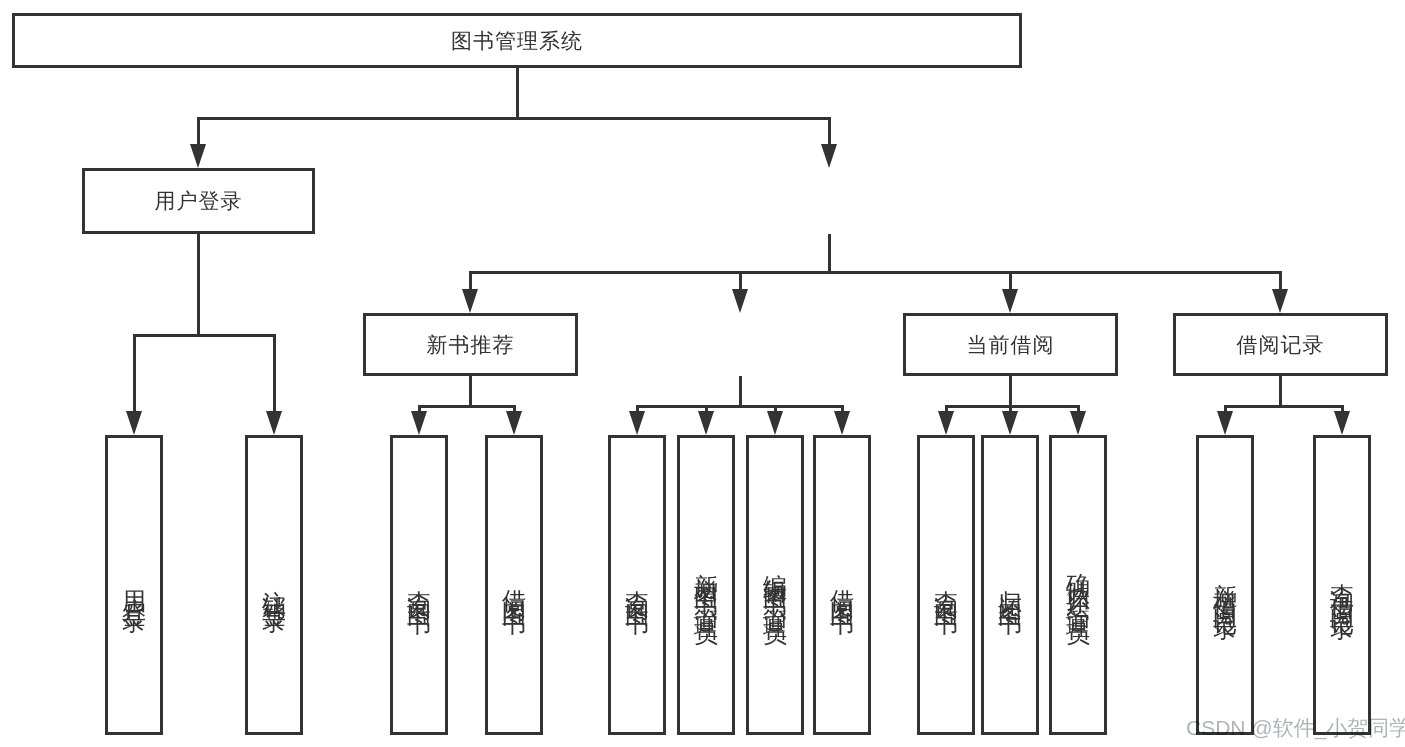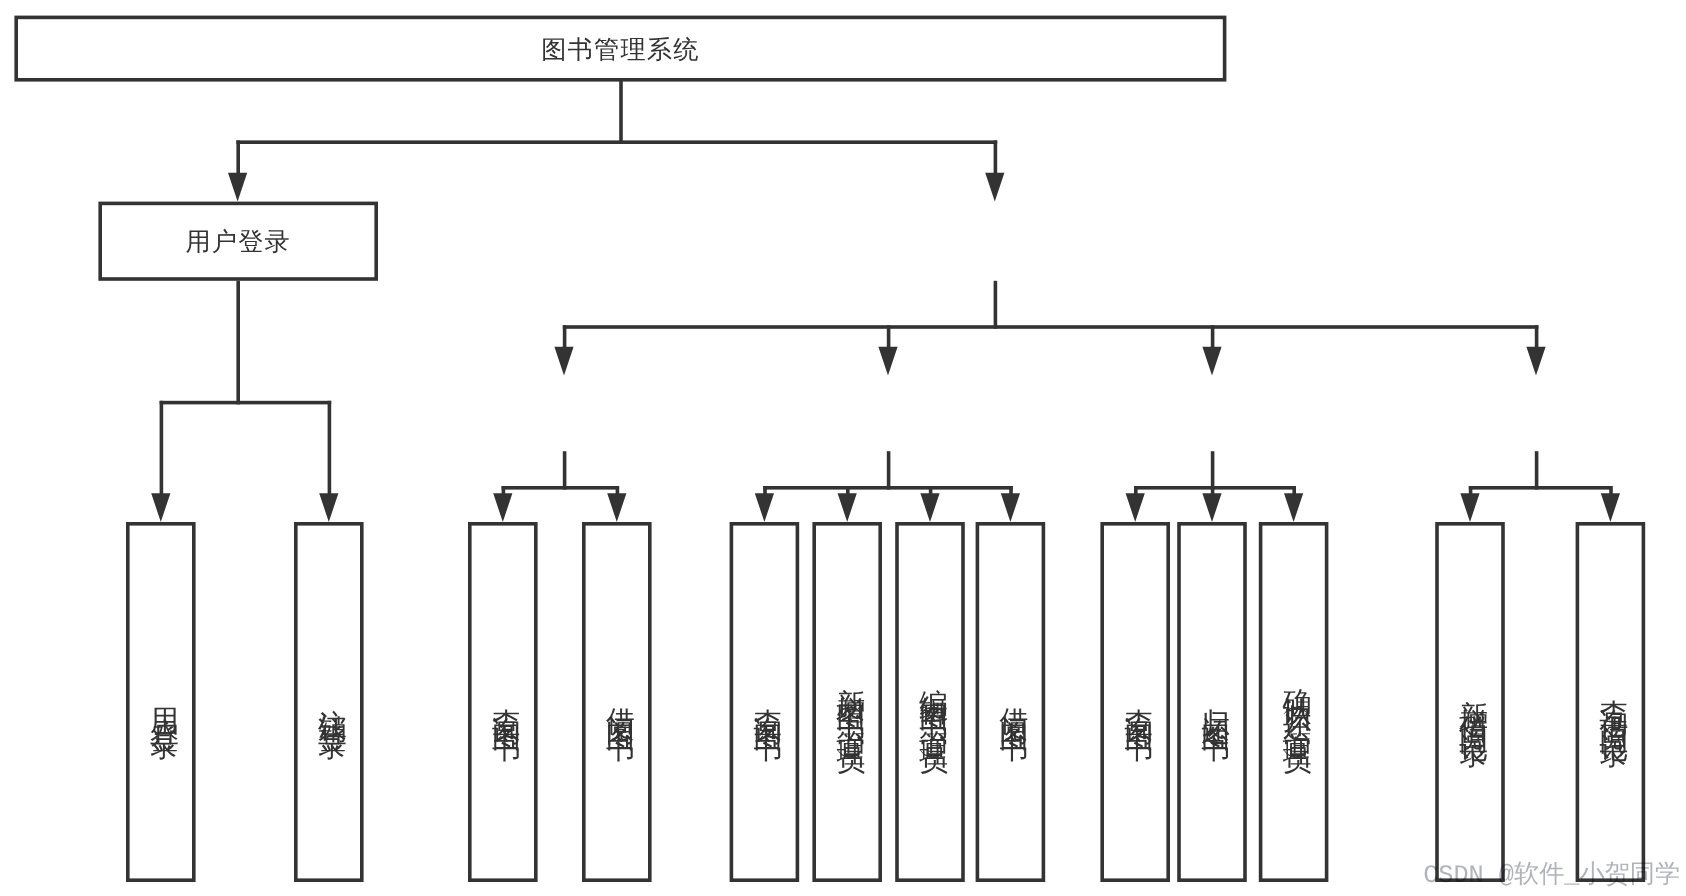--- a/index.html
+++ b/index.html
@@ -1,21 +1,21 @@
 <!DOCTYPE html>
 <html><head>
 <meta charset="utf-8">
 <style>
   html, body { margin: 0; padding: 0; background: #ffffff; }
   .canvas {
     position: relative;
     width: 1405px;
     height: 747px;
     background: #ffffff;
-    font-family: Liberation Mono, monospace;
+    font-family: Liberation Sans, sans-serif;
     overflow: hidden;
   }
   .node {
     position: absolute;
     box-sizing: border-box;
     border: 3px solid #333333;
     background: #ffffff;
     display: flex;
     align-items: center;
     justify-content: center;
@@ -93,20 +93,29 @@
     <div class="vl" style="left:469px; top:271px; height:20px;"></div>
     <div class="ah" style="left:462px; top:289px;"></div>
     <div class="vl" style="left:739px; top:271px; height:20px;"></div>
     <div class="ah" style="left:732px; top:289px;"></div>
     <div class="vl" style="left:1009px; top:271px; height:20px;"></div>
     <div class="ah" style="left:1002px; top:289px;"></div>
     <div class="vl" style="left:1279px; top:271px; height:20px;"></div>
     <div class="ah" style="left:1272px; top:289px;"></div>
   </div>
 
+  <div class="node" style="left:363px; top:313px; width:215px; height:63px;">
+    <span class="hlabel">新书推荐</span>
+  </div>
+  <div class="node" style="left:903px; top:313px; width:215px; height:63px;">
+    <span class="hlabel">当前借阅</span>
+  </div>
+  <div class="node" style="left:1173px; top:313px; width:215px; height:63px;">
+    <span class="hlabel">借阅记录</span>
+  </div>
 
   <div>
     <div class="vl" style="left:469px; top:376px; height:32px;"></div>
     <div class="hl" style="left:418px; top:405px; width:97px;"></div>
     <div class="vl" style="left:418px; top:405px; height:10px;"></div>
     <div class="ah" style="left:411px; top:411px;"></div>
     <div class="vl" style="left:513px; top:405px; height:10px;"></div>
     <div class="ah" style="left:506px; top:411px;"></div>
   </div>
 

